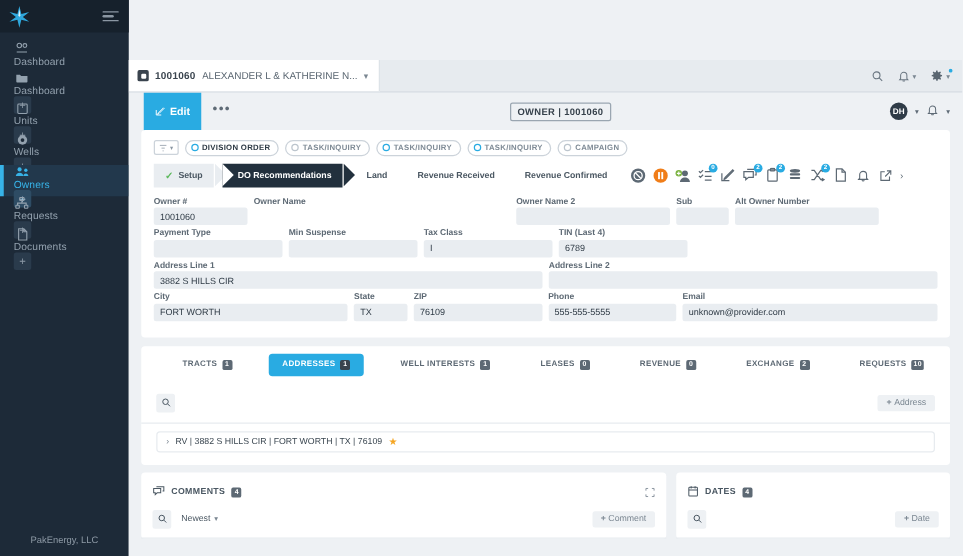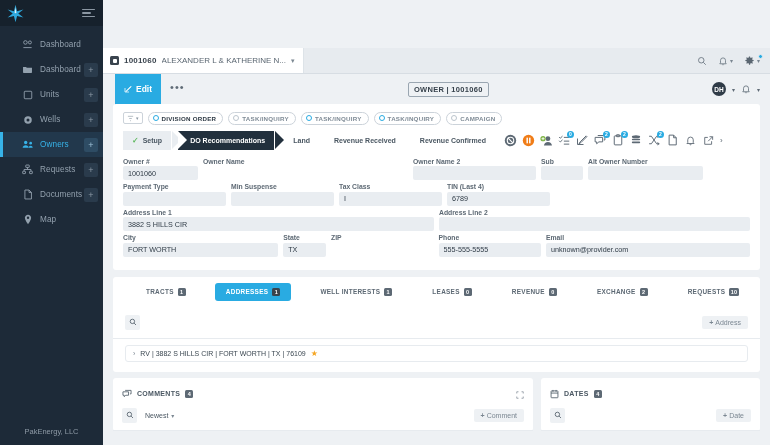--- a/index.html
+++ b/index.html
@@ -27,24 +27,24 @@
   .logo-star { width: 19px; height: 19px; position: relative; }
   .logo-star svg { display: block; }
   .hamburger { display: flex; flex-direction: column; gap: 2px; width: 13px; cursor: pointer; }
   .hamburger i { display: block; height: 1.5px; background: #8b97a3; border-radius: 1px; }
   .hamburger i:nth-child(1) { width: 13px; }
   .hamburger i:nth-child(2) { width: 9px; }
   .hamburger i:nth-child(3) { width: 13px; }
 
   .nav { padding-top: 6px; }
   .nav-item {
-    display: flex; align-items: center;
-    height: 25px; padding: 0 5px 0 21px;
+    display: flex; 
+    height: 25px; padding: 0 5px 0 11px;
     color: #93a1ae; font-size: 8.2px;
-    position: relative; cursor: pointer;
+    position: relative; cursor: pointer; flex-direction: column;
   }
   .nav-item.active { background: #22384c; color: #37b3e8; }
   .nav-item.active::before {
     content: ""; position: absolute; left: 0; top: 0;
     width: 2.5px; height: 100%; background: #37b3e8;
   }
   .nav-ico { width: 13px; height: 13px; display: flex; align-items: center; justify-content: center; margin-right: 6px; }
   .nav-ico svg { display: block; }
   .nav-label { flex: 1; letter-spacing: .1px; }
   .nav-plus {
@@ -378,29 +378,20 @@
         <span class="nav-ico">
           <svg width="10" height="11" viewBox="0 0 14 16" fill="none" stroke="#93a1ae" stroke-width="1.3">
               <path d="M2.5 1.5h6l3.5 3.5v9.5h-9.5z"></path>
               <path d="M8.5 1.5V5H12"></path>
             </svg>
         </span>
         <span class="nav-label">Documents</span>
         <span class="nav-plus">+</span>
       </div>
 
-      <div class="nav-item">
-        <span class="nav-ico">
-          <svg width="10" height="11" viewBox="0 0 14 16" fill="#93a1ae">
-              <path d="M7 1C4.5 1 2.5 3 2.5 5.5 2.5 9 7 15 7 15s4.5-6 4.5-9.5C11.5 3 9.5 1 7 1z"></path>
-              <circle cx="7" cy="5.5" r="1.7" fill="#1d2a38"></circle>
-            </svg>
-        </span>
-        <span class="nav-label">Map</span>
-      </div>
     </nav>
 
     <div class="sb-footer">
       <div class="company">PakEnergy, LLC</div>
     </div>
   </aside>
 
   <div class="main">
 
     <div class="tabstrip">
@@ -653,20 +644,21 @@
           <div class="fld" style="width:156px">
             <span class="flabel">City</span>
             <input class="finput" readonly="" value="FORT WORTH" style="">
           </div>
           <div class="fld" style="width:43px">
             <span class="flabel">State</span>
             <input class="finput" readonly="" value="TX" style="">
           </div>
           <div class="fld" style="width:103px">
             <span class="flabel">ZIP</span>
+            <input class="finput" readonly="" value="76109" style="">
           </div>
           <div class="fld" style="width:103px">
             <span class="flabel">Phone</span>
             <input class="finput" readonly="" value="555-555-5555" style="">
           </div>
           <div class="fld" style="width:205px">
             <span class="flabel">Email</span>
             <input class="finput" readonly="" value="unknown@provider.com" style="">
           </div>
         </div>

